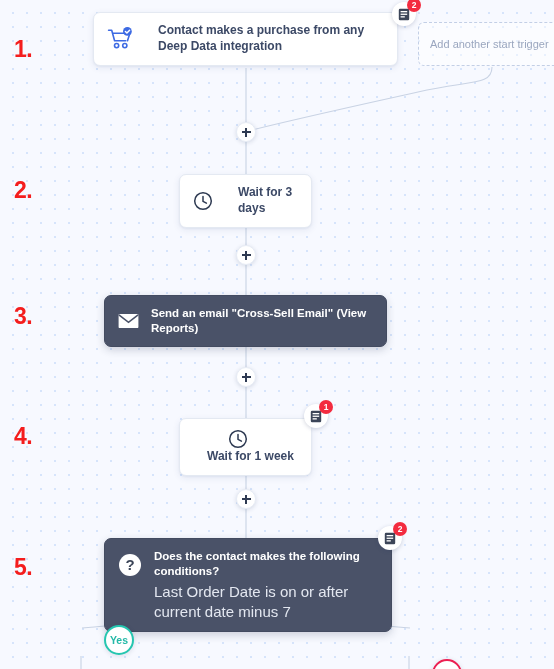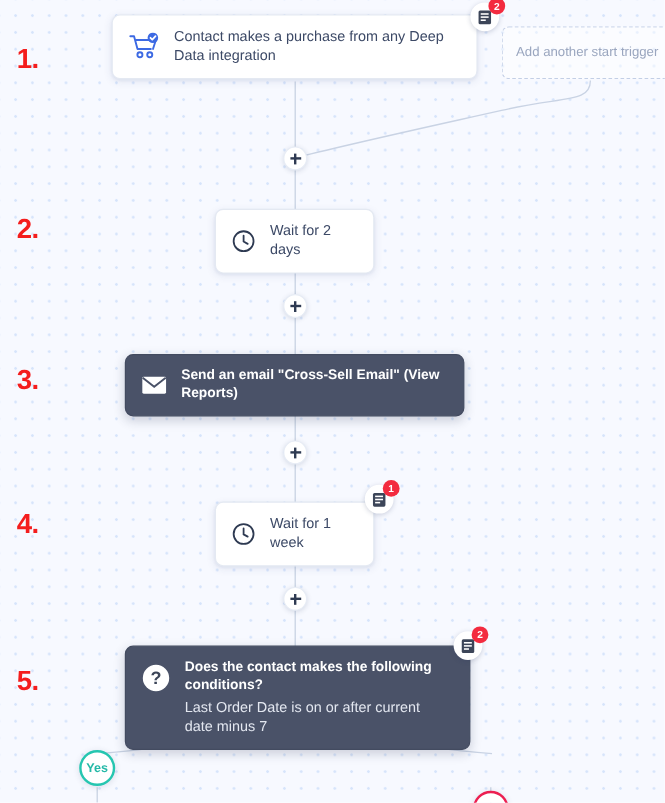--- a/index.html
+++ b/index.html
@@ -56,35 +56,35 @@
     align-items: center;
     justify-content: center;
     margin-right: 12px;
   }
   .node-text {
     font-size: 11.5px;
     color: #2d3a55;
     line-height: 1.32;
     font-weight: bold;
   }
-  .node.plain .node-text { font-weight: normal; color: #3c4966; font-size: 12px; }
+  .node.plain .node-text { font-weight: bold; color: #3c4966; font-size: 12px; margin-left: 13px; }
   .node.dark .node-text { color: #ffffff; }
   .node.dark .node-sub {
     color: #e3e7f0;
-    font-size: 12px;
+    font-size: 15px;
     font-weight: normal;
     margin-top: 3px;
     line-height: 1.3;
   }
 
   
   #node-trigger    { left: 93px;  top: 12px;  width: 305px; }
   #node-wait-2d    { left: 179px; top: 174px; width: 133px; }
   #node-email      { left: 104px; top: 295px; width: 283px; }
-  #node-wait-1w    { left: 179px; top: 418px; width: 133px; }
+  #node-wait-1w    { left: 179px; top: 418px; width: 133px; flex-direction: column; }
   #node-condition  { left: 104px; top: 538px; width: 288px; align-items: flex-start; }
   #node-condition .node-icon { margin-top: 4px; }
 
   
   #add-trigger {
     position: absolute;
     left: 418px; top: 22px;
     width: 150px; height: 44px;
     border: 1px dashed #c3cfe6;
     border-radius: 6px;
@@ -148,20 +148,21 @@
   
   .branch {
     position: absolute;
     width: 30px; height: 30px;
     border-radius: 50%;
     background: #ffffff;
     display: flex; align-items: center; justify-content: center;
     font-size: 10.5px;
     font-weight: bold;
     box-shadow: 0 1px 5px rgba(40,55,95,0.15);
+    margin-left: 38px;
   }
   #branch-yes {
     left: 66px; top: 625px;
     border: 2px solid #25c6b0;
     color: #24b9a7;
   }
   #branch-no {
     left: 394px; top: 659px;
     border: 2px solid #ec1f51;
     color: #ec2752;
@@ -244,21 +245,21 @@
     <span class="sr">+</span>
   </div>
 
   <div class="node plain" id="node-wait-2d">
     <span class="node-icon">
       <svg width="20" height="20" viewBox="0 0 20 20">
         <circle cx="10" cy="10" r="8.3" fill="none" stroke="#2e3a52" stroke-width="1.5"></circle>
         <path d="M10,5.4 V10.3 L13.4,12.2" fill="none" stroke="#2e3a52" stroke-width="1.5" stroke-linecap="round"></path>
       </svg>
     </span>
-    <span class="node-text">Wait for 2 days</span>
+    <span class="node-text">Wait for 3 days</span>
   </div>
 
   <div class="node dark" id="node-email">
     <span class="node-icon">
       <svg width="21" height="16" viewBox="0 0 21 16">
         <rect x="0.6" y="0.9" width="19.8" height="14.2" rx="1.2" fill="#ffffff"></rect>
         <path d="M0.9,1.8 L10.5,9.3 L20.1,1.8" fill="none" stroke="#4a5268" stroke-width="1.6"></path>
       </svg>
     </span>
     <span class="node-text">Send an email "Cross-Sell Email" (View Reports)</span>

